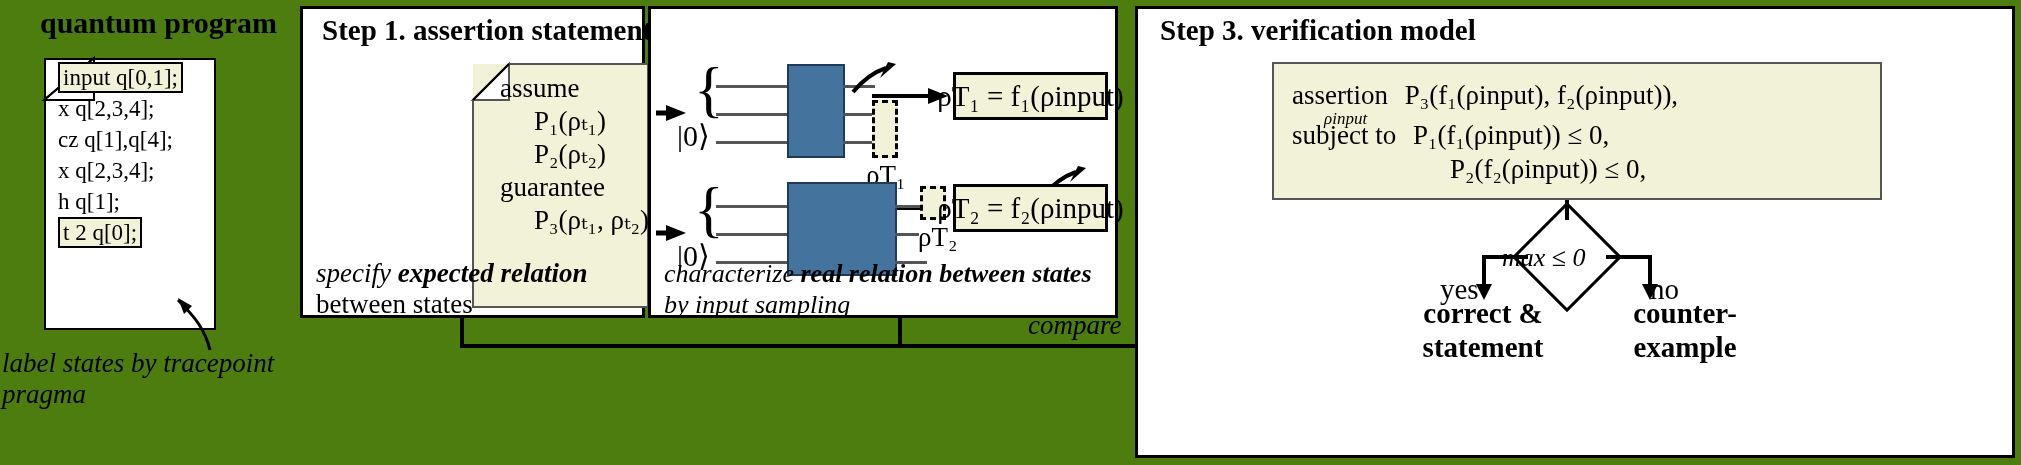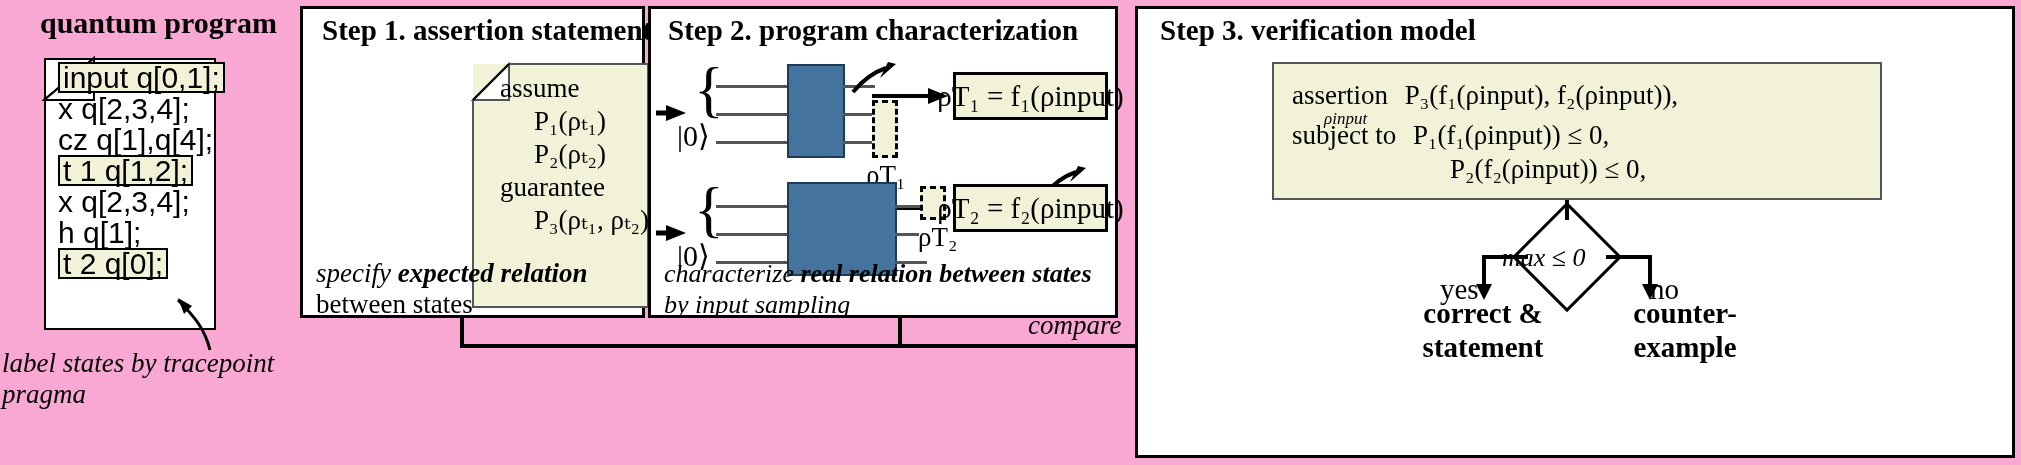--- a/index.html
+++ b/index.html
@@ -4,21 +4,21 @@
 <style>
   html, body {
     margin: 0;
     padding: 0;
     background: #ffffff;
   }
   #page {
     position: relative;
     width: 2021px;
     height: 465px;
-    background: #f9a8d4;
+    background: #4d7c0f;
     font-family: "Liberation Serif", "DejaVu Serif", serif;
     overflow: hidden;
   }
 
   
   .abs { position: absolute; }
   .ital { font-style: italic; }
   .bi { font-weight: bold; font-style: italic; }
 
   .panel {
@@ -45,22 +45,22 @@
   #qp-doc {
     left: 44px; top: 58px;
     width: 172px; height: 272px;
     border: 2px solid #000;
     background: #fff;
     box-sizing: border-box;
   }
   #qp-code {
     left: 58px; top: 62px;
     width: 240px;
-    font-family: Liberation Sans, sans-serif;
-    font-size: 30px;
+    font-family: Liberation Serif, serif;
+    font-size: 23px;
     line-height: 31px;
     color: #000;
   }
   #qp-code .line { white-space: nowrap; height: 31px; }
   #qp-code .hl {
     background: #f2f2d8;
     border: 2px solid #000;
     padding: 0 3px;
     display: inline-block;
     line-height: 27px;
@@ -206,21 +206,20 @@
     <line x1="44" y1="100" x2="94" y2="58" stroke="#000000" stroke-width="2"></line>
 
     <path d="M 210,350 C 205,330 196,318 178,300" fill="none" stroke="#000000" stroke-width="3"></path>
     <polygon points="178,298 192,306 184,314" fill="#000000"></polygon>
   </svg>
 
   <div class="abs" id="qp-code">
     <div class="line"><span class="hl">input q[0,1];</span></div>
     <div class="line"><span>x q[2,3,4];</span></div>
     <div class="line"><span>cz q[1],q[4];</span></div>
-    <div class="line"><span class="hl">t 1 q[1,2];</span></div>
     <div class="line"><span>x q[2,3,4];</span></div>
     <div class="line"><span>h q[1];</span></div>
     <div class="line"><span class="hl">t 2 q[0];</span></div>
   </div>
 
   <div class="abs" id="qp-caption">label states by tracepoint pragma</div>
 
   <div class="panel" style="left:300px; top:6px; width:345px; height:312px;">
   </div>
   <div class="panel-title" style="left:322px; top:14px;">Step 1. assertion statement</div>
@@ -241,21 +240,20 @@
     <div class="note-line indent">P₃(ρₜ₁, ρₜ₂)</div>
   </div>
 
   <div class="abs" style="left:316px; top:258px; width:322px; font-size:27px; line-height:31px;">
     <span class="ital">specify </span><span class="bi">expected relation</span><br>
     <span>between states</span>
   </div>
 
   <div class="panel" style="left:648px; top:6px; width:470px; height:312px;">
   </div>
-  <div class="panel-title" style="left:668px; top:14px;">Step 2. program characterization</div>
 
   <div class="brace" style="left:694px; top:58px;">{</div>
   <div class="ket" style="left:677px; top:118px;">|0⟩</div>
 
   <div class="wire" style="left:716px; top:85px;  width:74px;"></div>
   <div class="wire" style="left:716px; top:113px; width:74px;"></div>
   <div class="wire" style="left:716px; top:141px; width:74px;"></div>
 
   <div class="gate" style="left:787px; top:64px; width:58px; height:94px;"></div>
 

